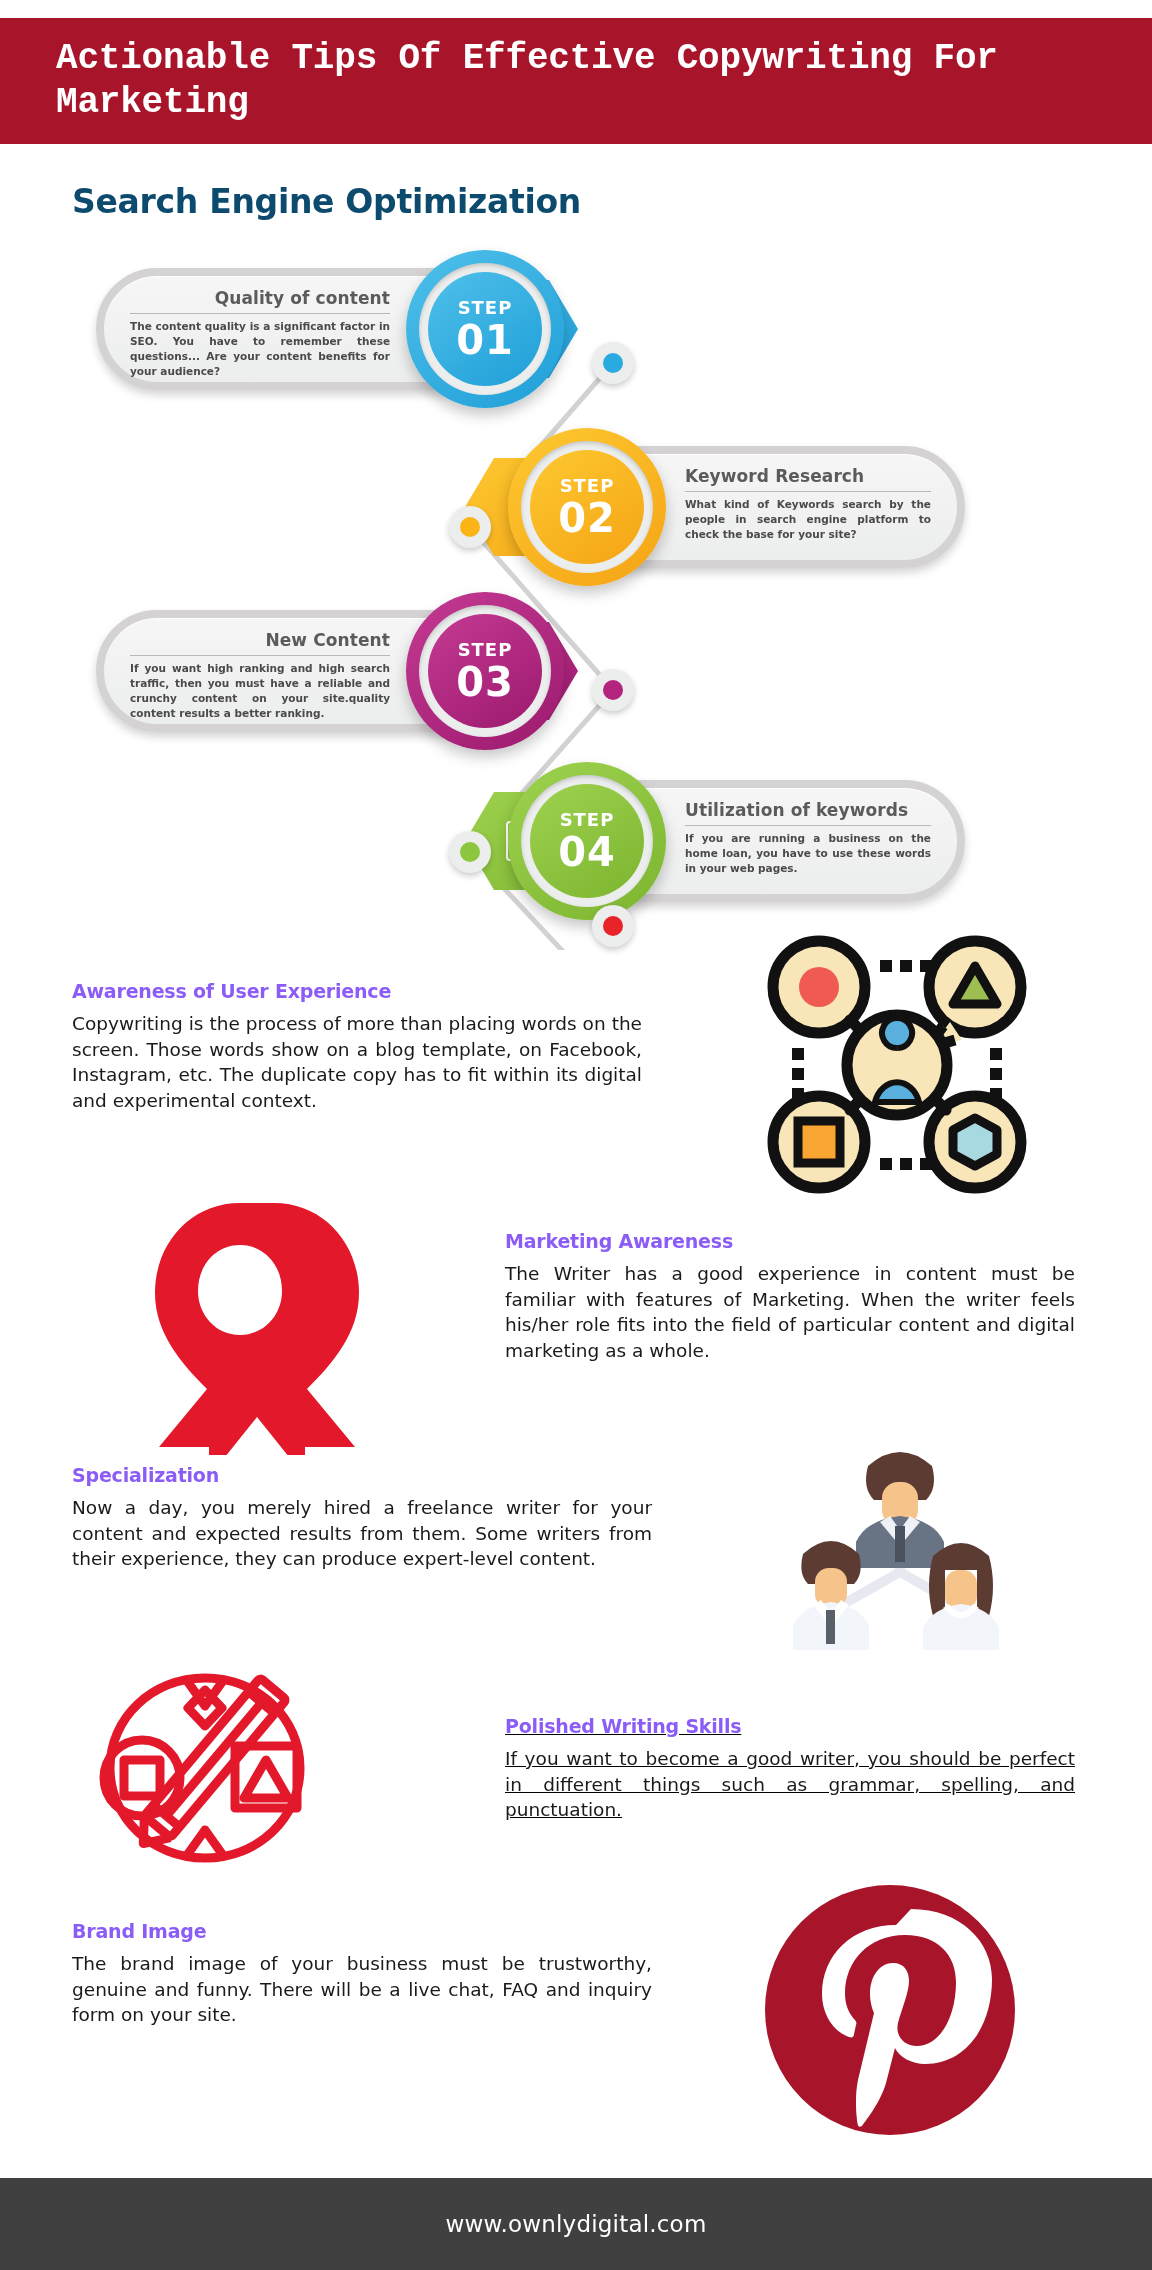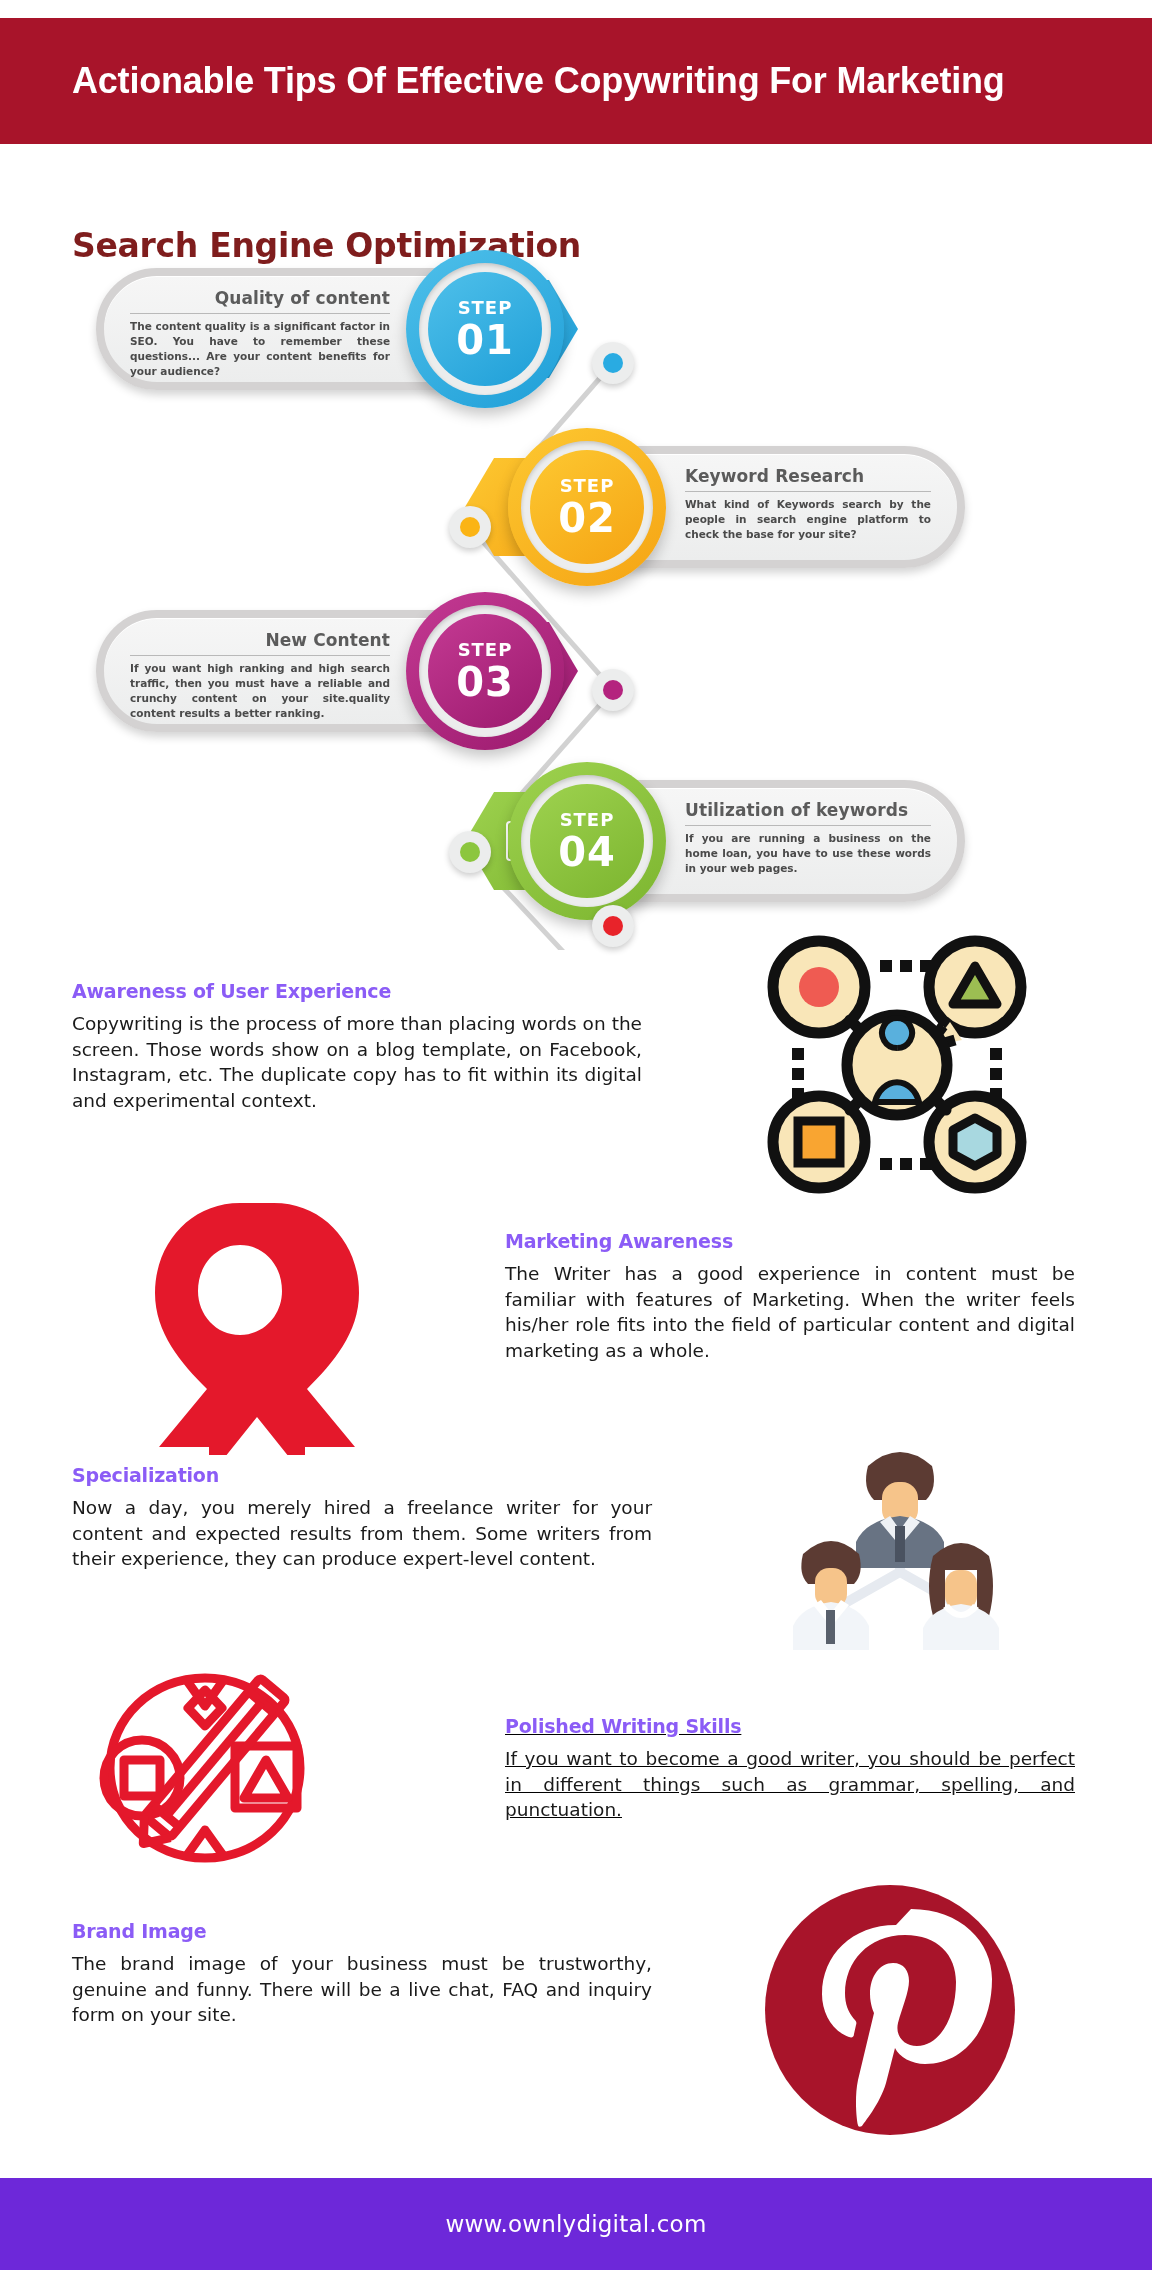--- a/index.html
+++ b/index.html
@@ -12,35 +12,34 @@
 
   
   .header {
     position: absolute; left: 0; top: 18px;
     width: 1152px; height: 126px;
     background: #A8142A;
     display: flex; align-items: center;
   }
   .header-title {
     color: #ffffff;
-    font-family: Liberation Sans, sans-serif;
+    font-family: Liberation Mono, monospace;
     font-weight: bold;
     font-size: 36px;
     line-height: 1.22;
     letter-spacing: -0.2px;
-    padding-left: 72px;
+    padding-left: 56px;
     padding-right: 30px;
   }
 
   
   .seo-title {
     position: absolute; left: 72px; top: 182px;
-    font-size: 33px; font-weight: bold; color: #7f1d1d;
+    font-size: 33px; font-weight: bold; color: #0c4a6e;
     letter-spacing: -0.3px;
-    margin-top: 44px;
   }
 
   
   .steps-wrap {
     position: absolute; left: 0; top: 250px;
     width: 1152px; height: 700px;
   }
   .connector-svg { position: absolute; left: 0; top: 0; width: 1152px; height: 700px; }
 
   .step-row { position: absolute; height: 160px; }
@@ -121,21 +120,21 @@
   .blk-body {
     font-size: 18.5px; line-height: 1.38; color: #1a1a1a;
     text-align: justify;
   }
 
   .icon-box { position: absolute; }
 
   
   .footer {
     position: absolute; left: 0; top: 2178px;
-    width: 1152px; height: 92px; background: #6d28d9;
+    width: 1152px; height: 92px; background: #404040;
     display: flex; align-items: center; justify-content: center;
   }
   .footer-text { color: #ffffff; font-size: 23px; letter-spacing: 0.2px; }
 
   svg { display: block; }
 </style>
 </head>
 <body>
 
 <div class="header">

